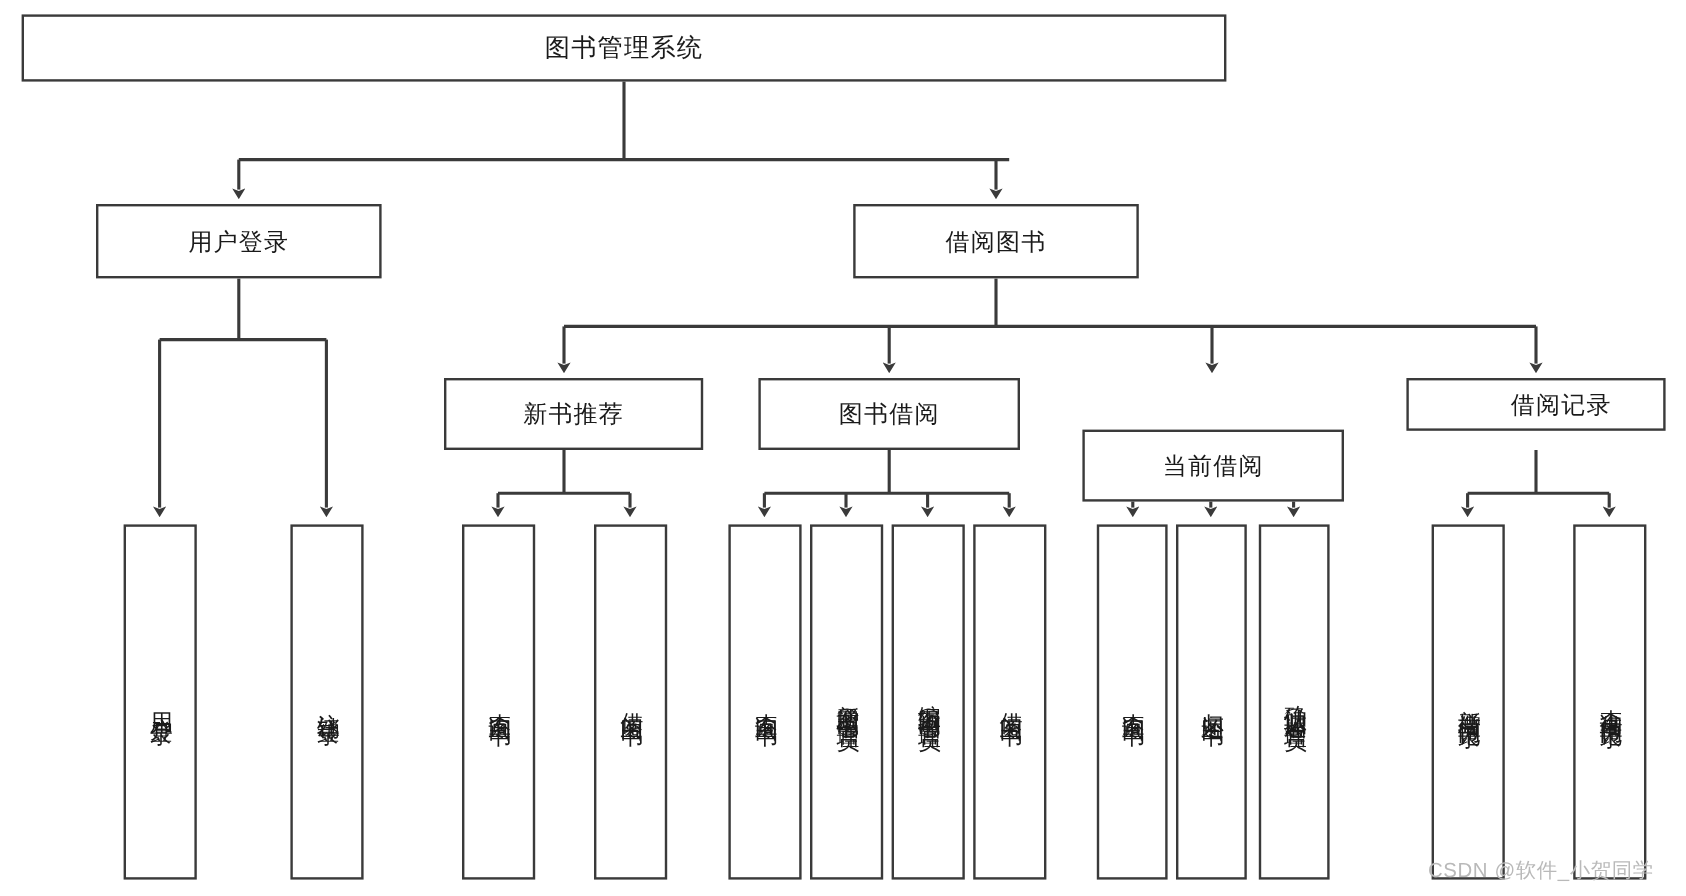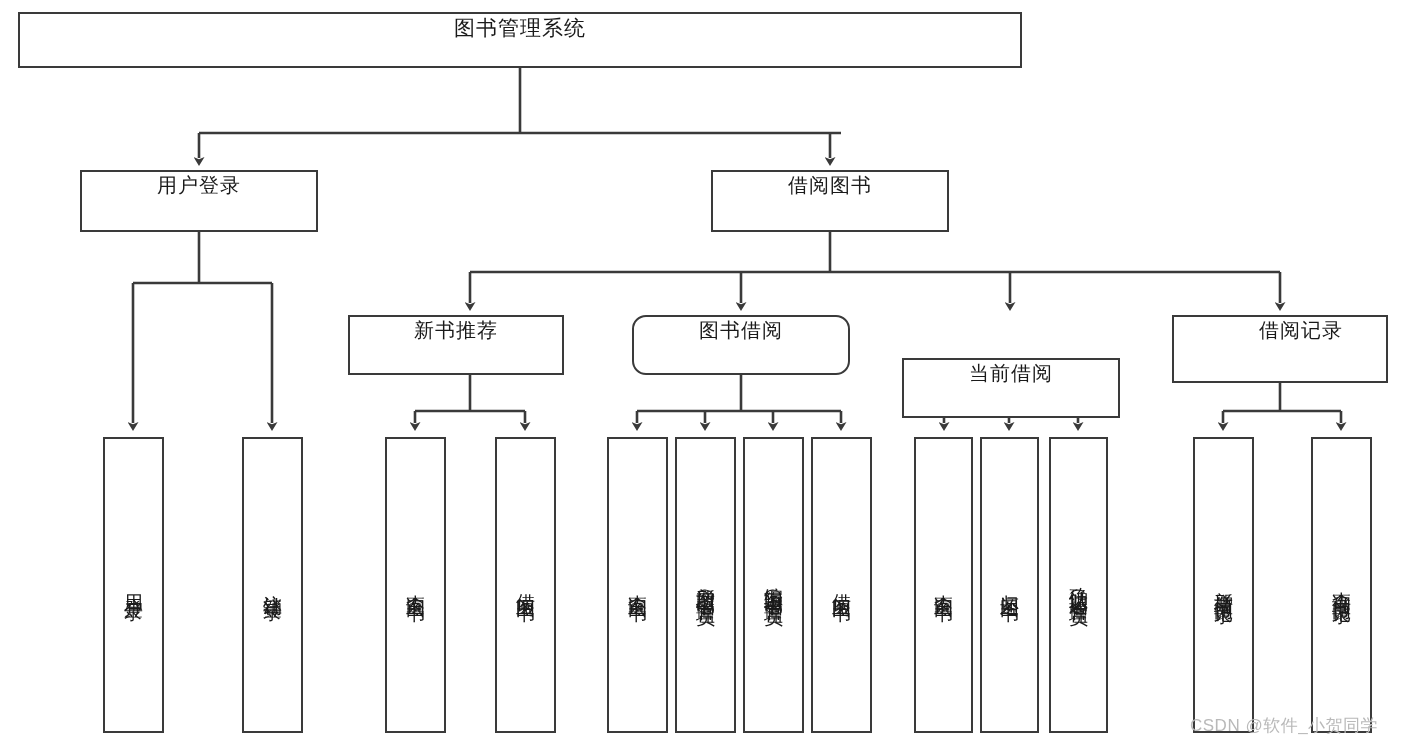--- a/index.html
+++ b/index.html
@@ -25,21 +25,21 @@
     width: 1405px;
     height: 747px;
     pointer-events: none;
   }
   .node {
     position: absolute;
     box-sizing: border-box;
     border: 2px solid #3a3a3a;
     background: #ffffff;
     display: flex;
-    align-items: flex-start;
+    align-items: center;
     justify-content: center;
     color: #1a1a1a;
   }
   .node-root {
     font-size: 21px;
     letter-spacing: 1px;
   }
   .node-branch {
     font-size: 20px;
     letter-spacing: 1px;
@@ -129,30 +129,30 @@
     <span>图书管理系统</span>
   </div>
 
   <div class="node node-branch" style="left:80px; top:170px; width:238px; height:62px;">
     <span>用户登录</span>
   </div>
   <div class="node node-branch" style="left:711px; top:170px; width:238px; height:62px;">
     <span>借阅图书</span>
   </div>
 
-  <div class="node node-branch" style="left:348px; top:315px; width:216px; height:60px;">
+  <div class="node node-branch" style="left:370px; top:315px; width:216px; height:60px;">
     <span>新书推荐</span>
   </div>
-  <div class="node node-branch" style="left:632px; top:315px; width:218px; height:60px;border-radius:14px;">
+  <div class="node node-branch" style="left:632px; top:315px; width:218px; height:60px;">
     <span>图书借阅</span>
   </div>
   <div class="node node-branch" style="left:902px; top:315px; width:218px; height:60px;margin-top:43px;">
     <span>当前借阅</span>
   </div>
-  <div class="node node-branch" style="left:1172px; top:315px; width:216px; height:68px;padding-left:42px;">
+  <div class="node node-branch" style="left:1172px; top:315px; width:216px; height:44px;padding-left:42px;">
     <span>借阅记录</span>
   </div>
 
   <div class="node node-leaf" style="left:103px; top:437px; width:61px; height:296px;">
     <span class="vtext">用户登录</span>
   </div>
   <div class="node node-leaf" style="left:242px; top:437px; width:61px; height:296px;">
     <span class="vtext">注销登录</span>
   </div>
 

